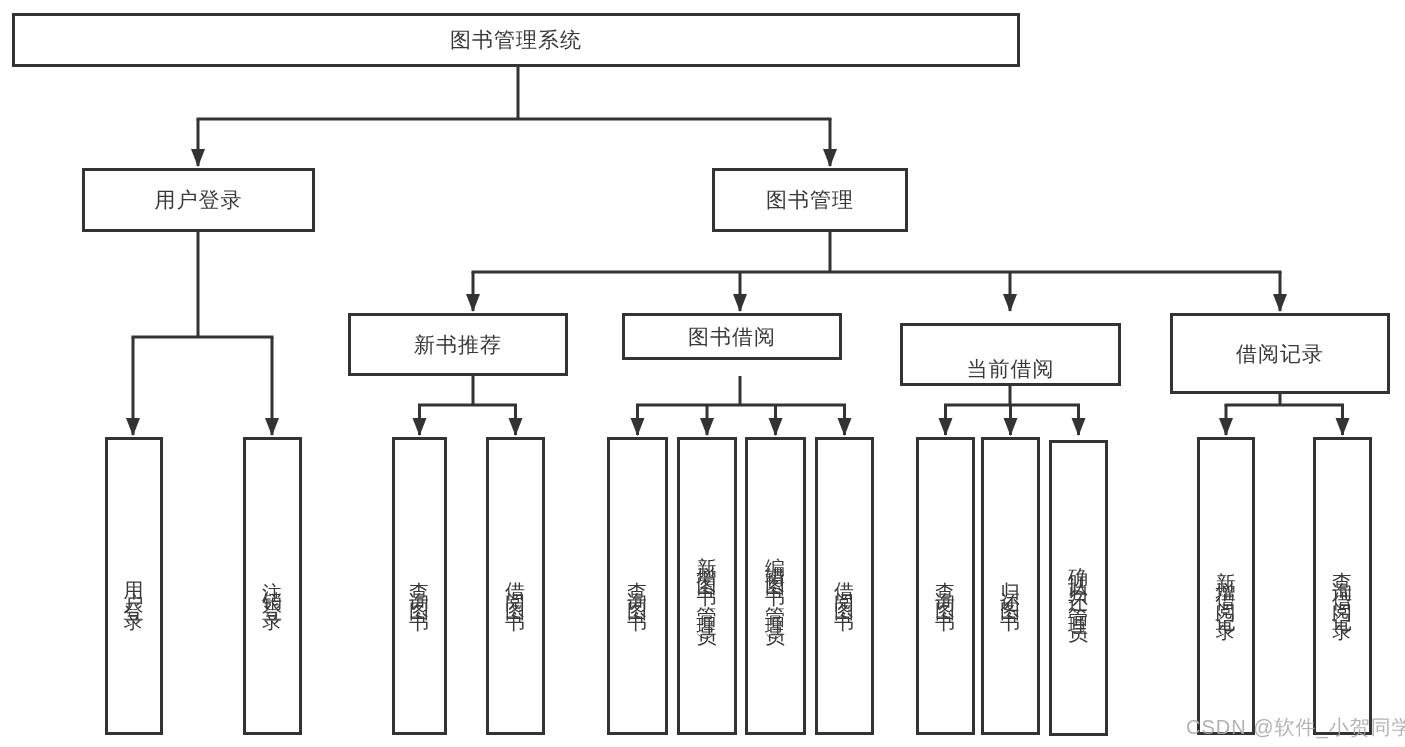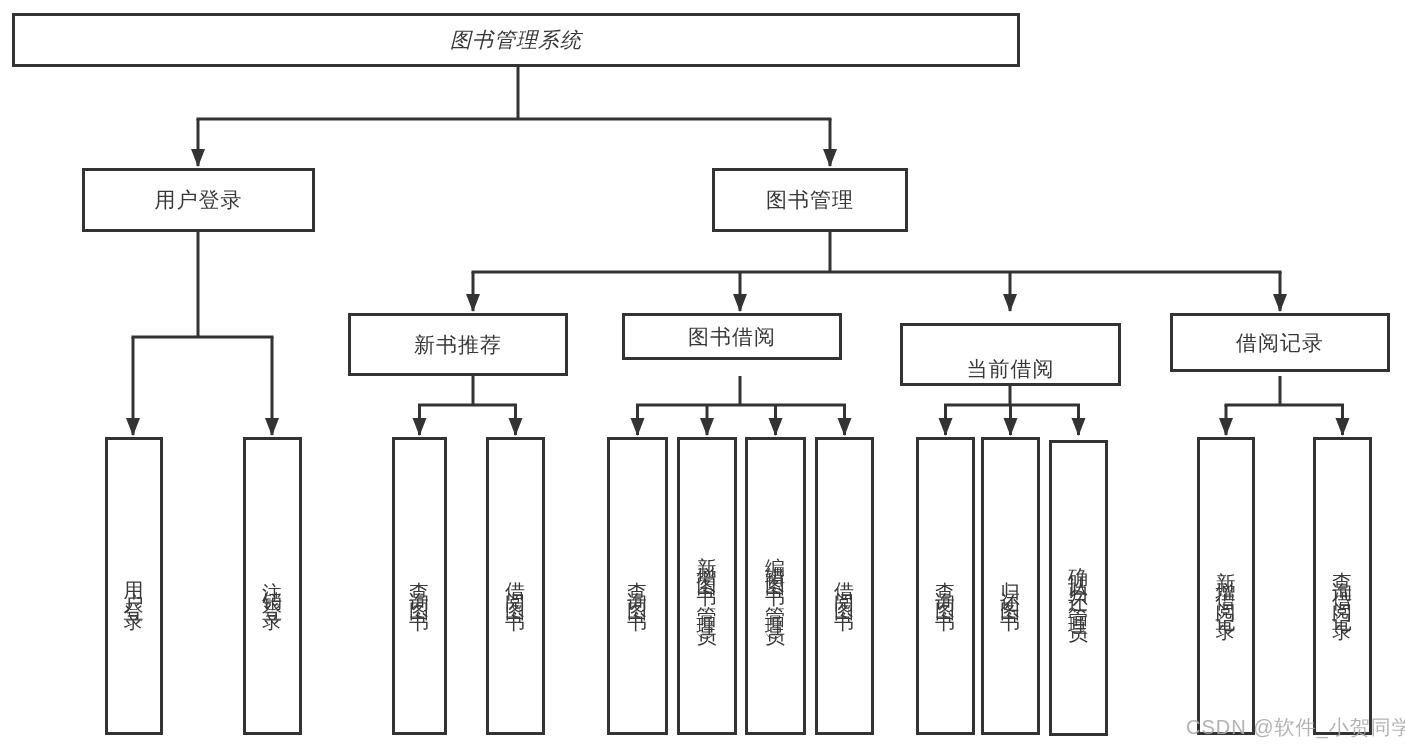--- a/index.html
+++ b/index.html
@@ -88,41 +88,41 @@
 
       <g>
         <line x1="1280" y1="376" x2="1280" y2="405"></line>
         <line x1="1224.5" y1="405" x2="1344" y2="405"></line>
         <line x1="1226" y1="405" x2="1226" y2="435" marker-end="url(#arrow)"></line>
         <line x1="1342.5" y1="405" x2="1342.5" y2="435" marker-end="url(#arrow)"></line>
       </g>
     </g>
   </svg>
 
-  <div class="box" style="left:12px;top:13px;width:1008px;height:54px;font-style:italic;">
+  <div class="box" style="left:12px;top:13px;width:1008px;height:54px;">
     <span>图书管理系统</span>
   </div>
 
   <div class="box" style="left:82px;top:168px;width:233px;height:64px;">
     <span>用户登录</span>
   </div>
   <div class="box" style="left:712px;top:168px;width:196px;height:64px;">
     <span>图书管理</span>
   </div>
 
   <div class="box" style="left:348px;top:313px;width:220px;height:63px;">
     <span>新书推荐</span>
   </div>
   <div class="box" style="left:622px;top:313px;width:220px;height:47px;text-align:center;">
     <span>图书借阅</span>
   </div>
   <div class="box" style="left:900px;top:323px;width:221px;height:63px;align-items:flex-end;">
     <span>当前借阅</span>
   </div>
-  <div class="box" style="left:1170px;top:313px;width:220px;height:59px;">
+  <div class="box" style="left:1170px;top:313px;width:220px;height:81px;">
     <span>借阅记录</span>
   </div>
 
   <div class="box" style="left:105px;top:437px;width:58px;height:298px;">
     <span class="vtext">用户登录</span>
   </div>
   <div class="box" style="left:243px;top:437px;width:59px;height:298px;">
     <span class="vtext">注销登录</span>
   </div>
 

